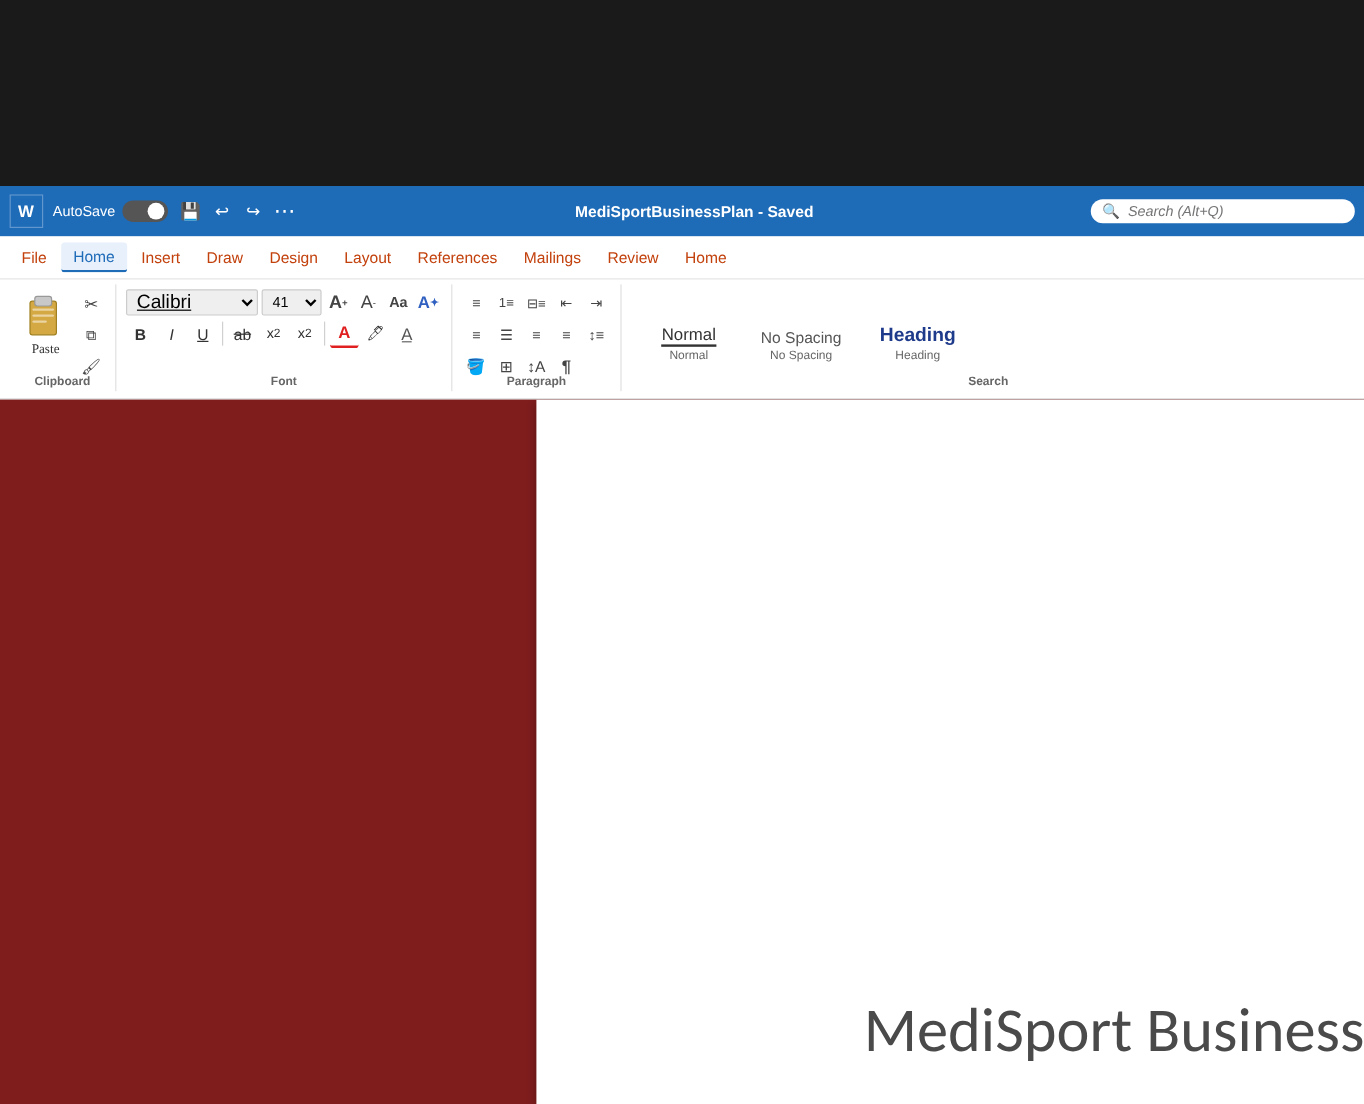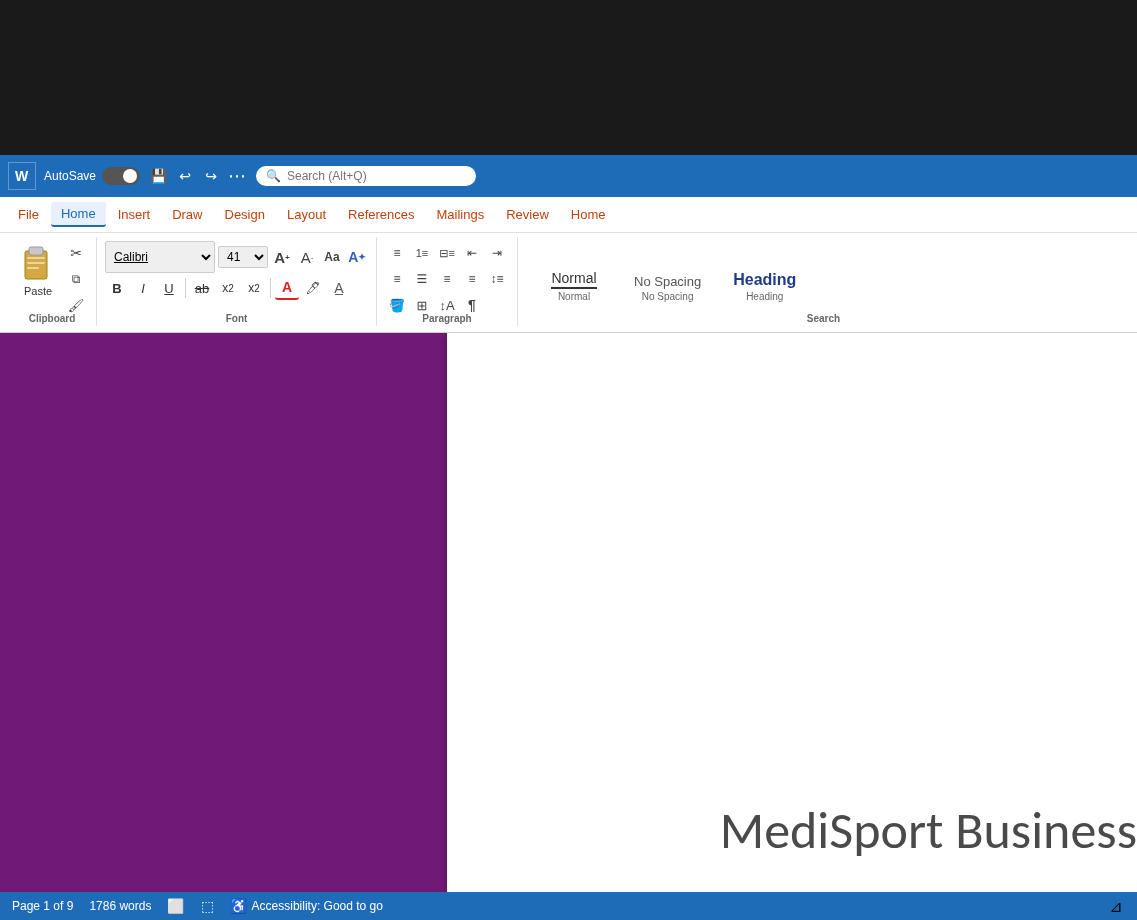--- a/index.html
+++ b/index.html
@@ -116,20 +116,21 @@
       gap: 6px;
       width: 220px;
     }
     .search-icon { color: #888; font-size: 12px; }
     .search-input {
       border: none; outline: none;
       font-size: 12px;
       color: #555;
       width: 160px;
       background: transparent;
+      font-style: italic;
     }
 
     
     .menu-bar {
       background: white;
       height: 36px;
       display: flex;
       align-items: center;
       padding: 0 8px;
       border-bottom: 1px solid #e0e0e0;
@@ -194,22 +195,22 @@
       flex-direction: column;
       gap: 2px;
     }
     .clip-icon-btn {
       width: 24px; height: 24px;
       display: flex; align-items: center; justify-content: center;
       font-size: 14px; cursor: pointer; color: #444;
       border-radius: 3px;
     }
     .font-name-select {
-      height: 32px;
-      font-size: 12px;
+      height: 22px;
+      font-size: 16px;
       border: 1px solid #ccc;
       border-radius: 2px;
       width: 110px;
       padding: 0 4px;
       text-decoration: underline;
     }
     .font-size-select {
       height: 22px;
       font-size: 12px;
       border: 1px solid #ccc;
@@ -297,21 +298,21 @@
     }
     .style-label {
       font-size: 10px;
       color: #666;
       margin-top: 2px;
     }
 
     
     .doc-area {
       flex: 1;
-      background: #701a75;
+      background: #7f1d1d;
       display: flex;
       justify-content: center;
       overflow: hidden;
       position: relative;
     }
     .doc-page {
       background: white;
       width: 690px;
       margin-top: 0;
       box-shadow: 0 2px 8px rgba(0,0,0,0.3);
@@ -385,20 +386,21 @@
       </div>
     </div>
 
     <div class="toolbar-icons">
       <div class="toolbar-icon" title="Save">💾</div>
       <div class="toolbar-icon" title="Undo">↩</div>
       <div class="toolbar-icon" title="Redo" style="transform:scaleX(-1)">↩</div>
       <div class="toolbar-icon" style="font-size:18px;">⋯</div>
     </div>
 
+    <div class="doc-title">MediSportBusinessPlan - Saved</div>
 
     <div class="search-box">
       <span class="search-icon">🔍</span>
       <input class="search-input" type="text" placeholder="Search (Alt+Q)" style="">
     </div>
   </div>
 
   <div class="menu-bar">
     <div class="menu-item">File</div>
     <div class="menu-item active">Home</div>
@@ -409,21 +411,21 @@
     <div class="menu-item">References</div>
     <div class="menu-item">Mailings</div>
     <div class="menu-item">Review</div>
     <div class="menu-item">Home</div>
   </div>
 
   <div class="ribbon">
 
     <div class="ribbon-group clipboard-group" style="align-items:flex-start; padding-bottom:16px;">
       <div class="ribbon-group-content" style="gap:4px; align-items:flex-start; margin-top:4px;">
-        <div style="display:flex; flex-direction:column; align-items:center; gap:0; cursor:pointer; border-radius:3px; padding:2px 4px;">
+        <div style="display:flex; flex-direction:column; align-items:center; gap:0; cursor:pointer; border-radius:3px; padding:2px 4px;font-family:Liberation Serif, serif;">
 
           <svg width="36" height="42" viewBox="0 0 36 42">
             <rect x="5" y="8" width="22" height="28" rx="2" fill="#d4a843" stroke="#a08020" stroke-width="1"></rect>
             <rect x="9" y="4" width="14" height="8" rx="2" fill="#c8c8c8" stroke="#999" stroke-width="1"></rect>
             <rect x="7" y="14" width="18" height="2" rx="1" fill="white" opacity="0.5"></rect>
             <rect x="7" y="19" width="18" height="2" rx="1" fill="white" opacity="0.5"></rect>
             <rect x="7" y="24" width="12" height="2" rx="1" fill="white" opacity="0.5"></rect>
           </svg>
           <span style="font-size:11px; color:#333;">Paste</span>
         </div>
@@ -512,26 +514,14 @@
     </div>
 
   </div>
 
   <div class="doc-area">
     <div class="doc-page">
       <div class="doc-heading">MediSport Business</div>
     </div>
   </div>
 
-  <div class="status-bar">
-    <span class="status-item">Page 1 of 9</span>
-    <span class="status-item">1786 words</span>
-    <span class="status-icon" title="Document View">⬜</span>
-    <span class="status-icon" title="Macros">⬚</span>
-    <div class="status-accessibility">
-      <span class="status-icon">♿</span>
-      <span class="status-item">Accessibility: Good to go</span>
-    </div>
-    <div class="status-spacer"></div>
-    <div class="status-corner">⊿</div>
-  </div>
 
 </div>
 
 </body></html>

